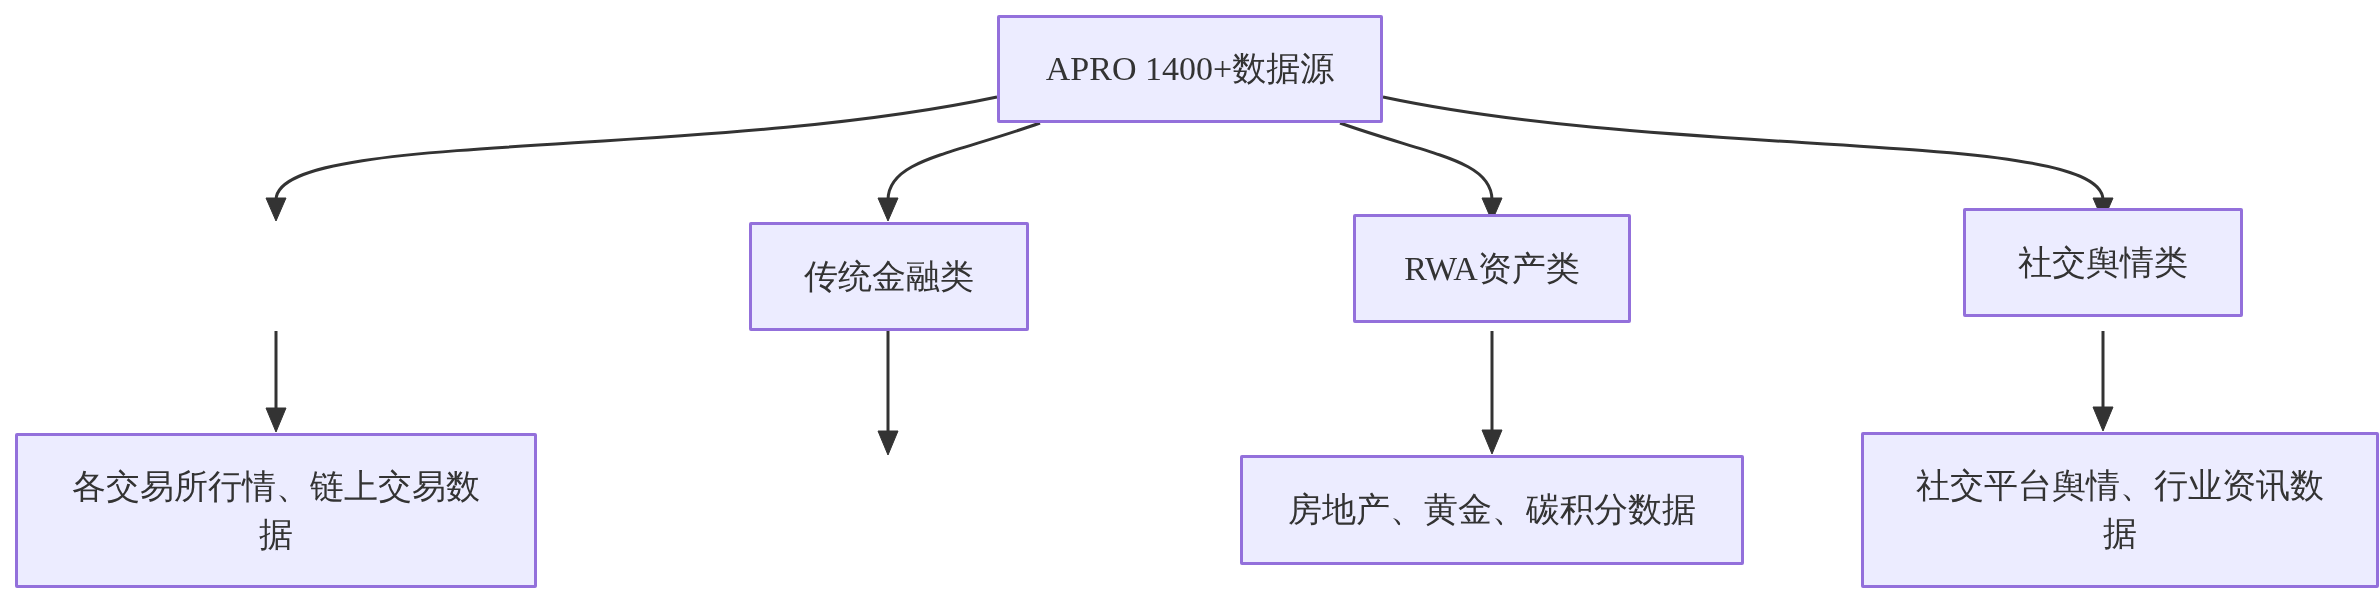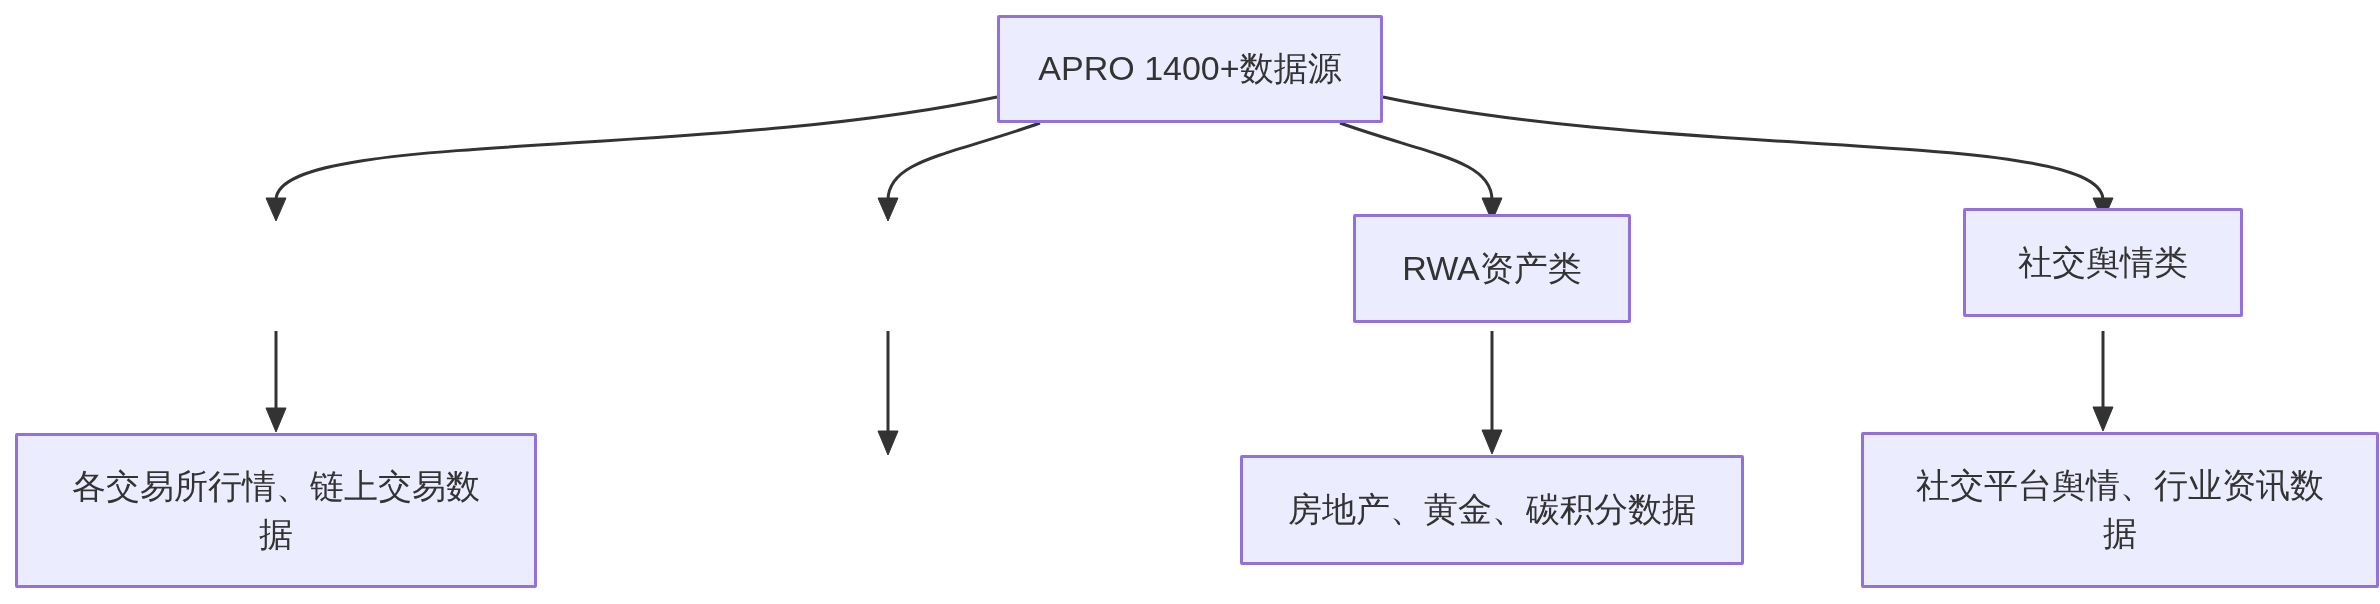--- a/index.html
+++ b/index.html
@@ -1,21 +1,21 @@
 <!DOCTYPE html>
 <html><head>
 <meta charset="utf-8">
 <style>
   html, body { margin: 0; padding: 0; background: #FFFFFF; }
   .canvas {
     position: relative;
     width: 2380px;
     height: 604px;
     background: #FFFFFF;
-    font-family: Liberation Sans, sans-serif;
+    font-family: Liberation Serif, serif;
     overflow: hidden;
   }
   .edges {
     position: absolute;
     left: 0; top: 0;
     width: 2380px;
     height: 604px;
   }
   .edges path {
     fill: none;
@@ -90,20 +90,23 @@
       <path d="M 2103 331 L 2103 409"></path>
       <polygon points="2093,407 2113,407 2103,431"></polygon>
     </g>
   </svg>
 
   <div class="node nowrap" style="left:997px; top:15px; width:386px; height:108px;">
     <span class="label">APRO 1400+数据源</span>
   </div>
 
 
+  <div class="node nowrap" style="left:749px; top:222px; width:280px; height:109px;">
+    <span class="label">传统金融类</span>
+  </div>
 
   <div class="node nowrap" style="left:1353px; top:214px; width:278px; height:109px;">
     <span class="label">RWA资产类</span>
   </div>
 
   <div class="node nowrap" style="left:1963px; top:208px; width:280px; height:109px;">
     <span class="label">社交舆情类</span>
   </div>
 
   <div class="node wrap2" style="left:15px; top:433px; width:522px; height:155px;">

